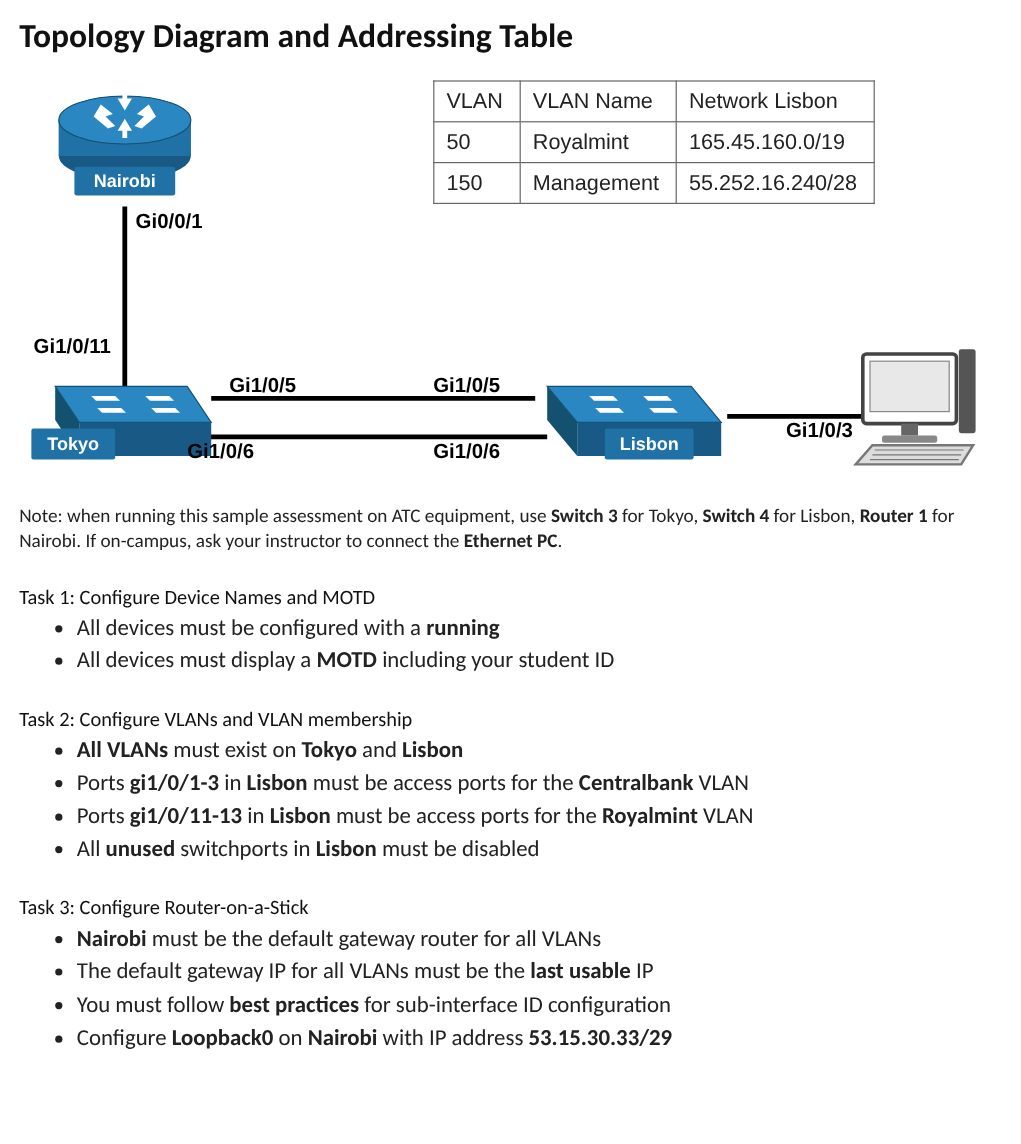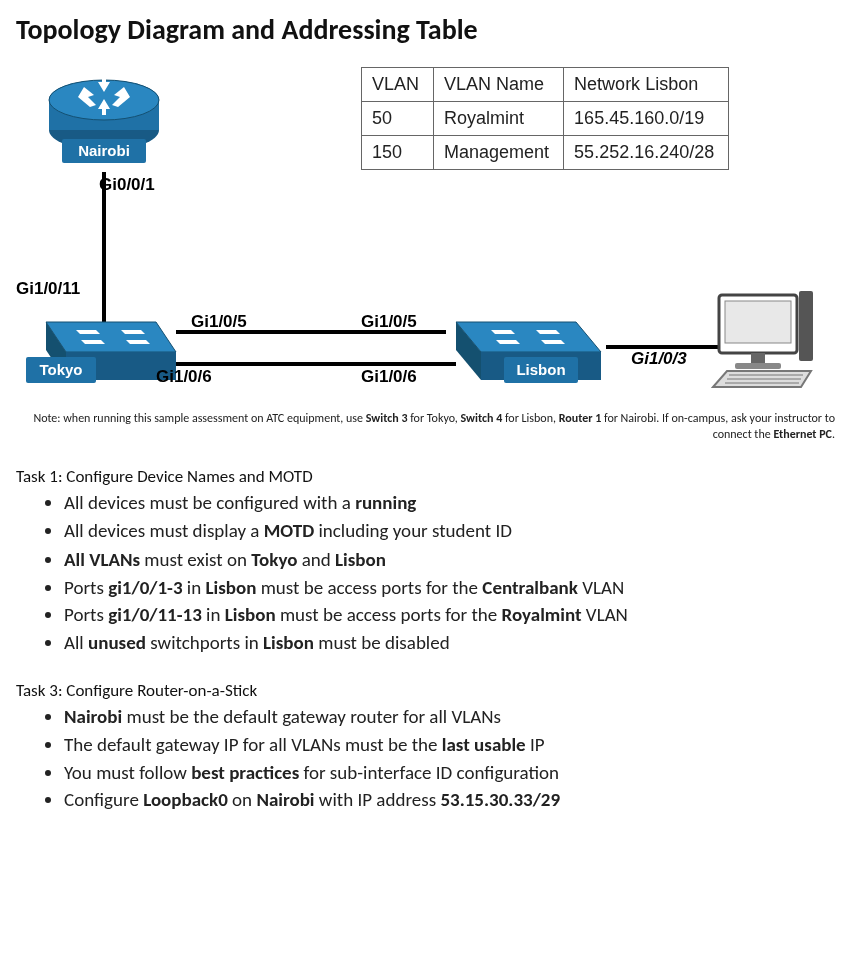--- a/index.html
+++ b/index.html
@@ -54,24 +54,23 @@
     background: #fff;
   }
   table.addr th, table.addr td {
     border: 1px solid #666;
     padding: 6px 14px 6px 10px;
     text-align: left;
     font-weight: 400;
   }
   
   .note {
-    font-size: 12px;
+    font-size: 16px;
     line-height: 1.3;
-    margin-top: 4px;
-    text-align: right;
+    margin-top: 14px;
   }
   
   ul.task {
     margin: 2px 0 0 0;
     padding-left: 48px;
   }
   ul.task li {
     font-size: 19px;
     line-height: 1.45;
   }
@@ -147,27 +146,27 @@
     <rect x="24" y="76" width="46" height="6" rx="2" fill="#888"></rect>
     <rect x="88" y="4" width="14" height="70" rx="2" fill="#555"></rect>
     <polygon points="2,100 90,100 100,84 16,84" fill="#ddd" stroke="#777" stroke-width="2"></polygon>
     <g stroke="#777" stroke-width="1">
       <line x1="18" y1="88" x2="92" y2="88"></line>
       <line x1="16" y1="92" x2="90" y2="92"></line>
       <line x1="14" y1="96" x2="88" y2="96"></line>
     </g>
   </svg>
 
-  <span class="lbl" style="left:83px; top:118px;text-align:center;">Gi0/0/1</span>
-  <span class="lbl" style="left:0px;  top:222px;">Gi1/0/11</span>
+  <span class="lbl" style="left:97px; top:118px;text-align:center;">Gi0/0/1</span>
+  <span class="lbl" style="left:12px;  top:222px;">Gi1/0/11</span>
   <span class="lbl" style="left:175px; top:255px;">Gi1/0/5</span>
   <span class="lbl" style="left:140px; top:310px;">Gi1/0/6</span>
   <span class="lbl" style="left:345px; top:255px;">Gi1/0/5</span>
   <span class="lbl" style="left:345px; top:310px;">Gi1/0/6</span>
-  <span class="lbl" style="left:615px; top:292px;font-style:italic;">Gi1/0/3</span>
+  <span class="lbl" style="left:639px; top:292px;">Gi1/0/3</span>
 
   <table class="addr">
     <tbody>
         <tr>
       <th>VLAN</th>
       <th>VLAN Name</th>
       <th>Network Lisbon</th>
     </tr>
     <tr>
       <td>50</td>
@@ -186,20 +185,21 @@
 <p class="note">
   <span>Note: when running this sample assessment on ATC equipment, use </span><b>Switch 3</b><span> for Tokyo, </span><b>Switch 4</b><span> for Lisbon, </span><b>Router 1</b><span> for Nairobi. If on-campus, ask your instructor to connect the </span><b>Ethernet PC</b><span>.</span>
 </p>
 
 <div id="tasks">
     <h2>Task 1: Configure Device Names and MOTD</h2>
     <ul class="task">
       <li>All devices must be configured with a <b>running</b></li>
       <li>All devices must display a <b>MOTD</b> including your student ID</li>
     </ul>
+    <h2>Task 2: Configure VLANs and VLAN membership</h2>
     <ul class="task">
       <li><b>All VLANs</b> must exist on <b>Tokyo</b> and <b>Lisbon</b></li>
       <li>Ports <b>gi1/0/1-3</b> in <b>Lisbon</b> must be access ports for the <b>Centralbank</b> VLAN</li>
       <li>Ports <b>gi1/0/11-13</b> in <b>Lisbon</b> must be access ports for the <b>Royalmint</b> VLAN</li>
       <li>All <b>unused</b> switchports in <b>Lisbon</b> must be disabled</li>
     </ul>
     <h2>Task 3: Configure Router-on-a-Stick</h2>
     <ul class="task">
       <li><b>Nairobi</b> must be the default gateway router for all VLANs</li>
       <li>The default gateway IP for all VLANs must be the <b>last usable</b> IP</li>

